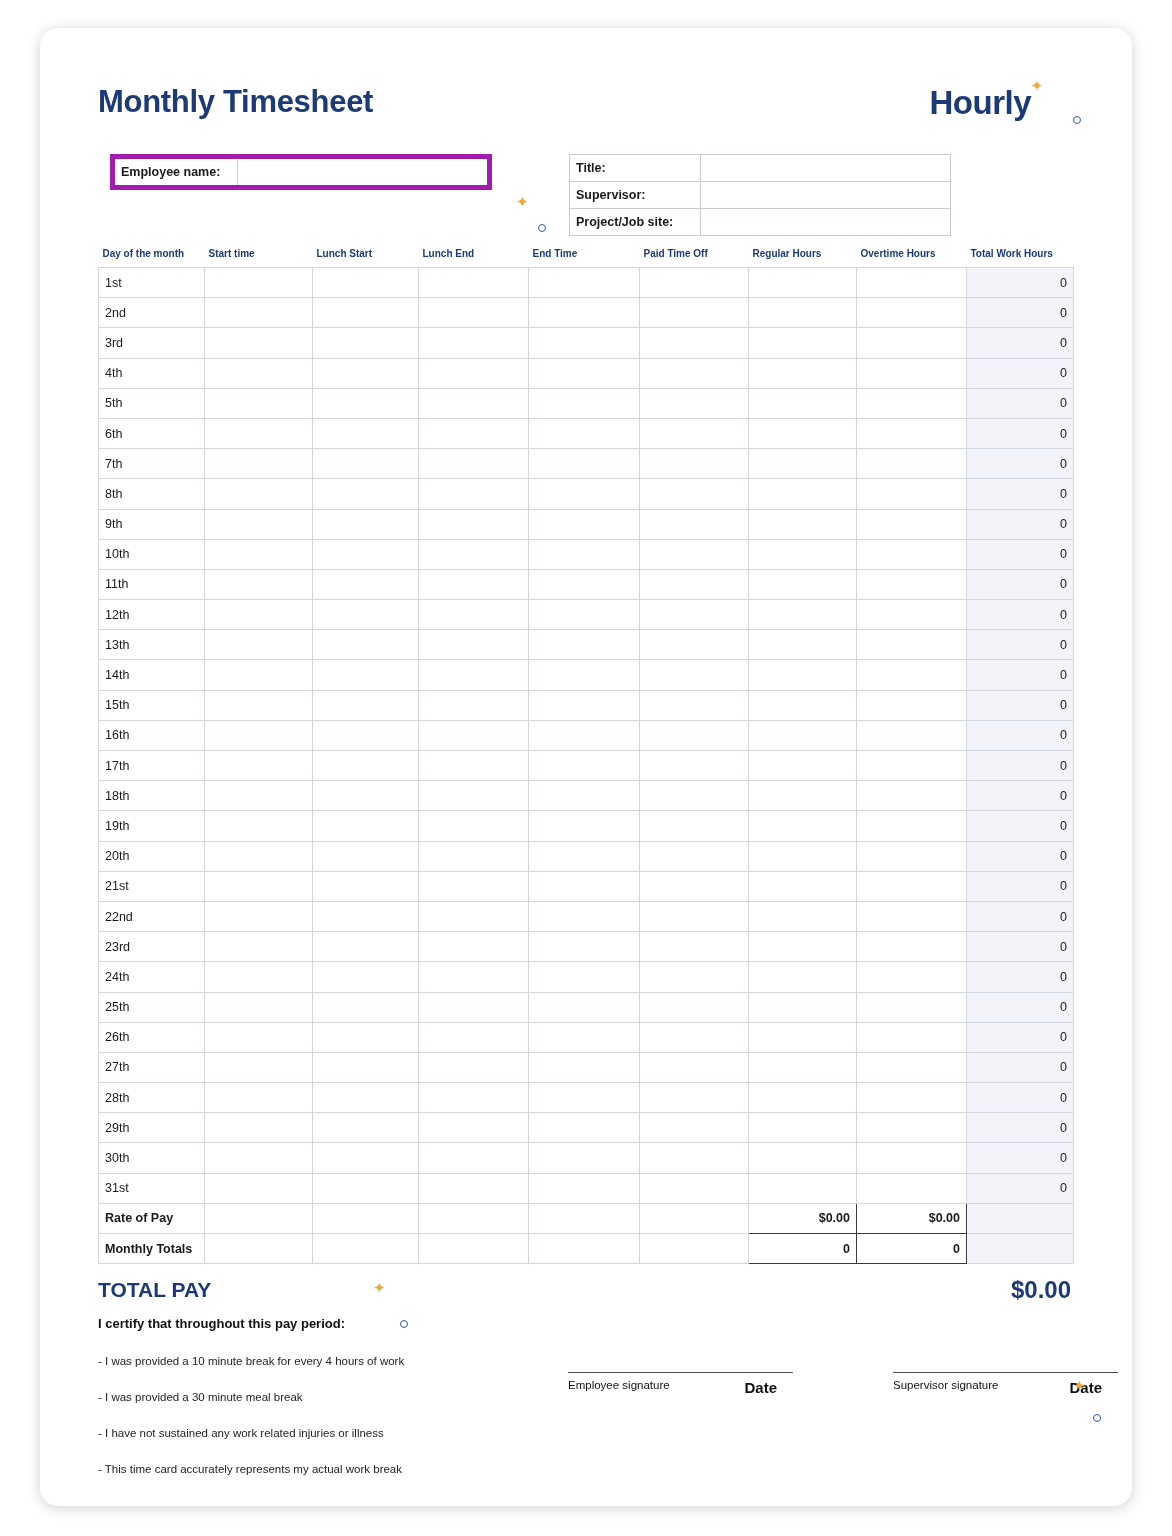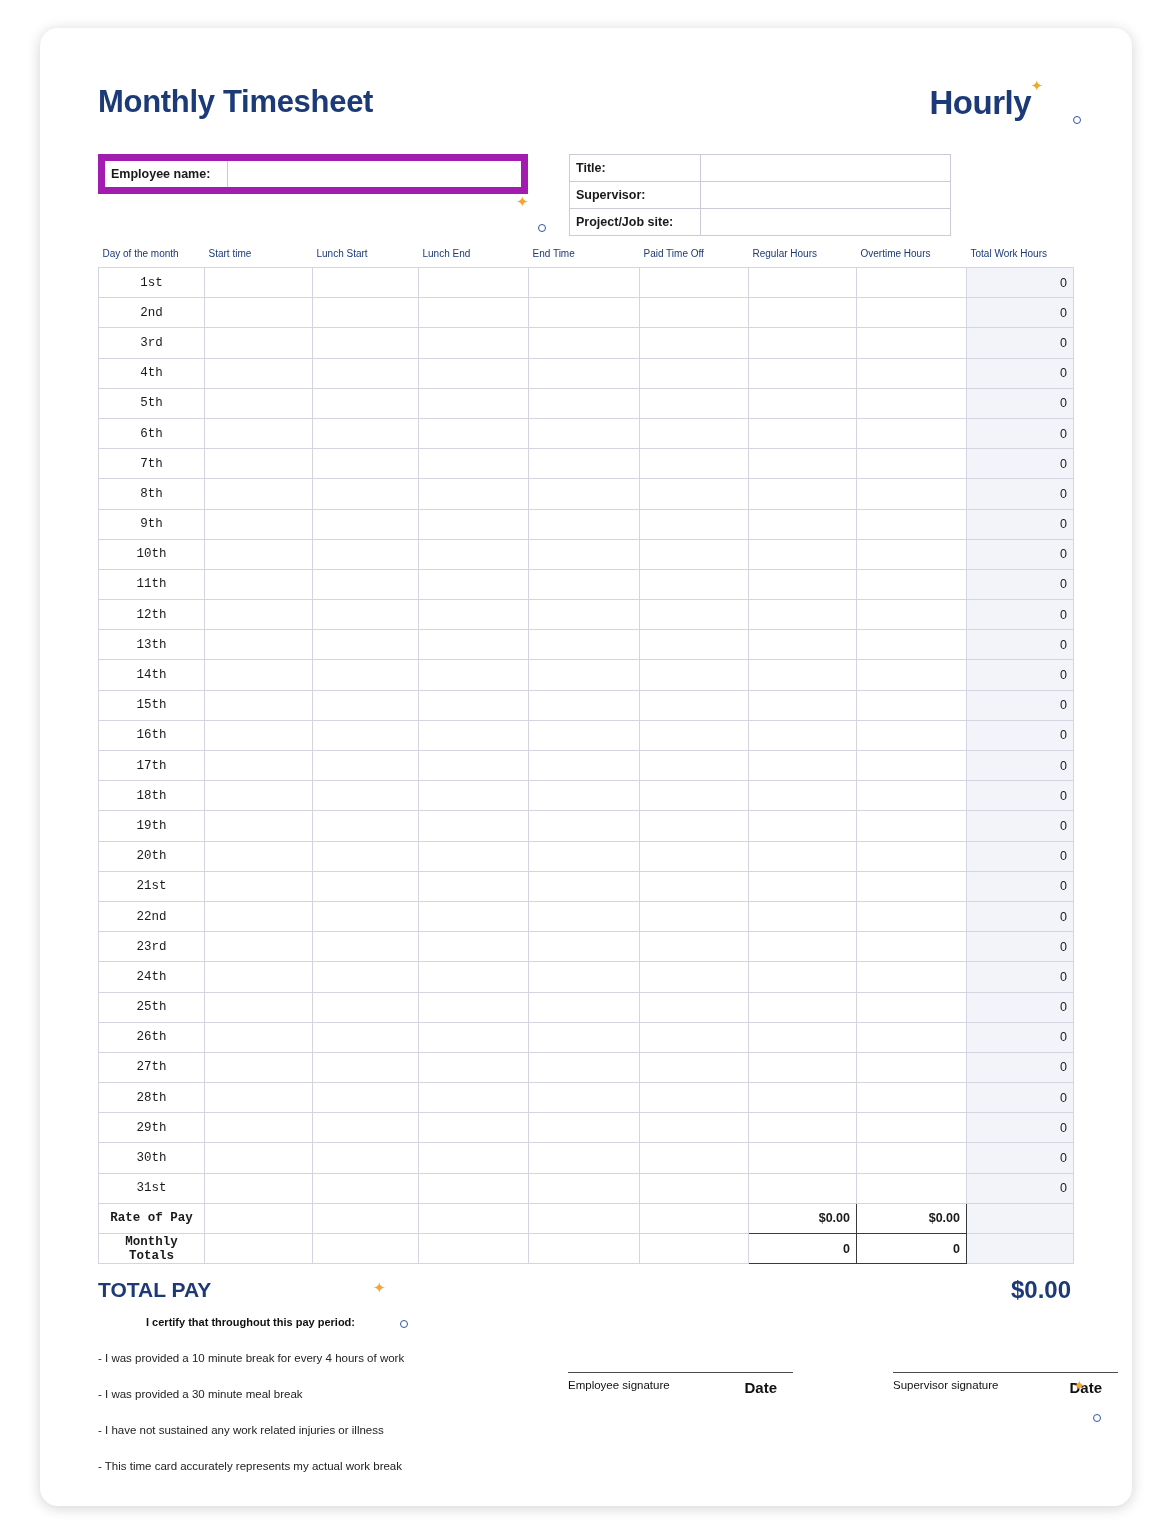--- a/index.html
+++ b/index.html
@@ -69,24 +69,24 @@
     box-sizing: border-box;
   }
   
   .info-wrap {
     position: relative;
     margin-top: 14px;
     height: 72px;
   }
   .info-left {
     position: absolute;
-    left: 0;
+    left: 12px;
     top: 0;
-    width: 430px;
-    border: 7px solid #a21caf;
+    width: 382px;
+    border: 5px solid #a21caf;
     border-collapse: collapse;
   }
   .info-right {
     position: absolute;
     left: 471px;
     top: 0;
     width: 382px;
     border-collapse: collapse;
   }
   .info-left td, .info-right td {
@@ -105,35 +105,35 @@
   
   table.sheet {
     border-collapse: collapse;
     width: 975px;
     margin-top: 22px;
     table-layout: fixed;
   }
   table.sheet th {
     font-size: 10px;
     color: #1b3a77;
-    font-weight: normal;
+    font-weight: bold;
     text-align: left;
     padding: 0 0 8px 4px;
     border: none;
     vertical-align: bottom;
   }
   table.sheet td {
     border: 1px solid #d3d6de;
     height: 30.2px;
     font-size: 12.5px;
     color: #1a1a1a;
     padding: 0 6px;
     box-sizing: border-box;
   }
-  td.day { text-align: center; font-family: Liberation Mono, monospace; }
+  td.day { text-align: left; }
   td.total {
     background: #f3f3fa;
     text-align: right;
   }
   tr.rate td, tr.totals td {
     font-weight: bold;
   }
   tr.rate td.day, tr.totals td.day { font-size: 12.5px; }
   td.money {
     text-align: right;
@@ -162,25 +162,24 @@
     font-size: 24px;
     font-weight: bold;
     color: #1b3a77;
   }
   
   .cert {
     position: relative;
     margin-top: 4px;
   }
   .cert-title {
-    font-size: 11px;
+    font-size: 13px;
     font-weight: bold;
     color: #111;
     margin-bottom: 14px;
-    margin-left: 48px;
   }
   .cert-item {
     font-size: 11.5px;
     color: #222;
     margin-bottom: 16px;
     margin-top: 24px;
   }
   
   .sig-area {
     position: absolute;

